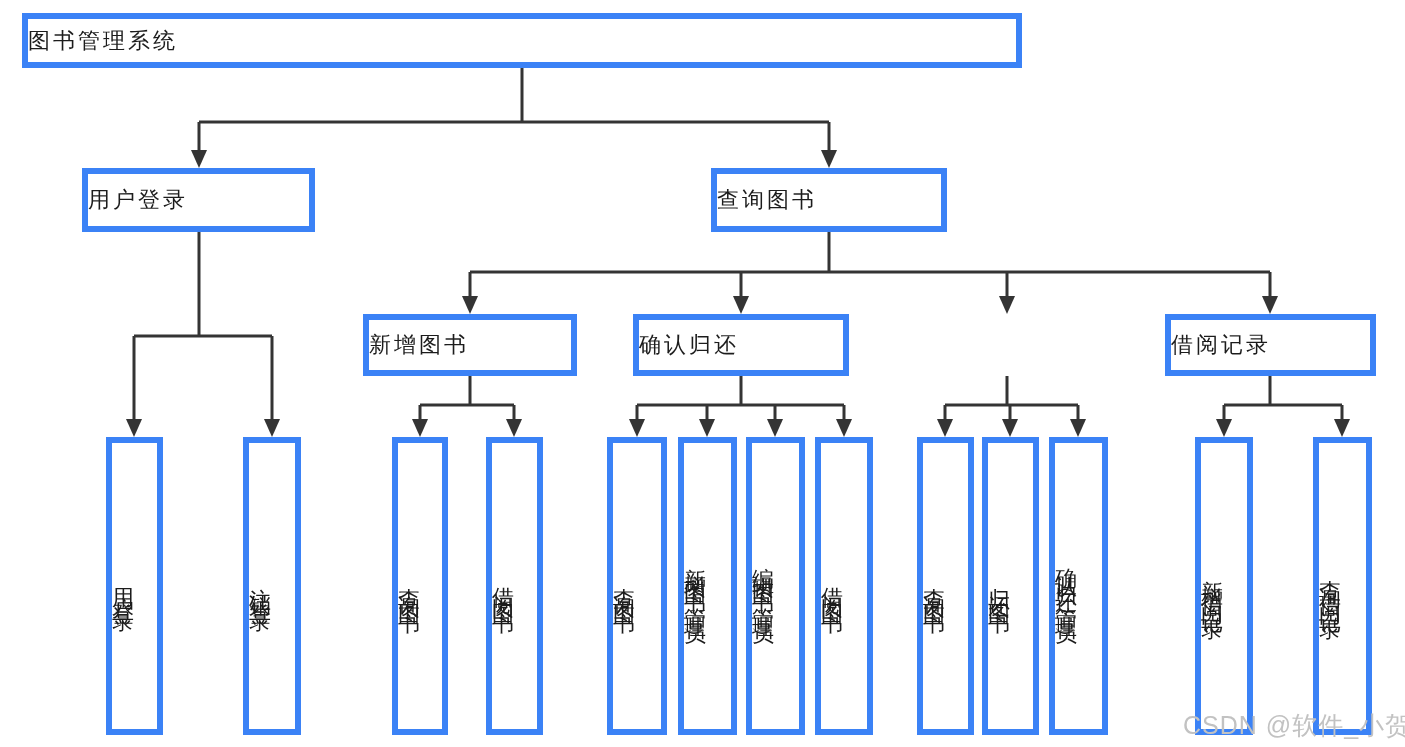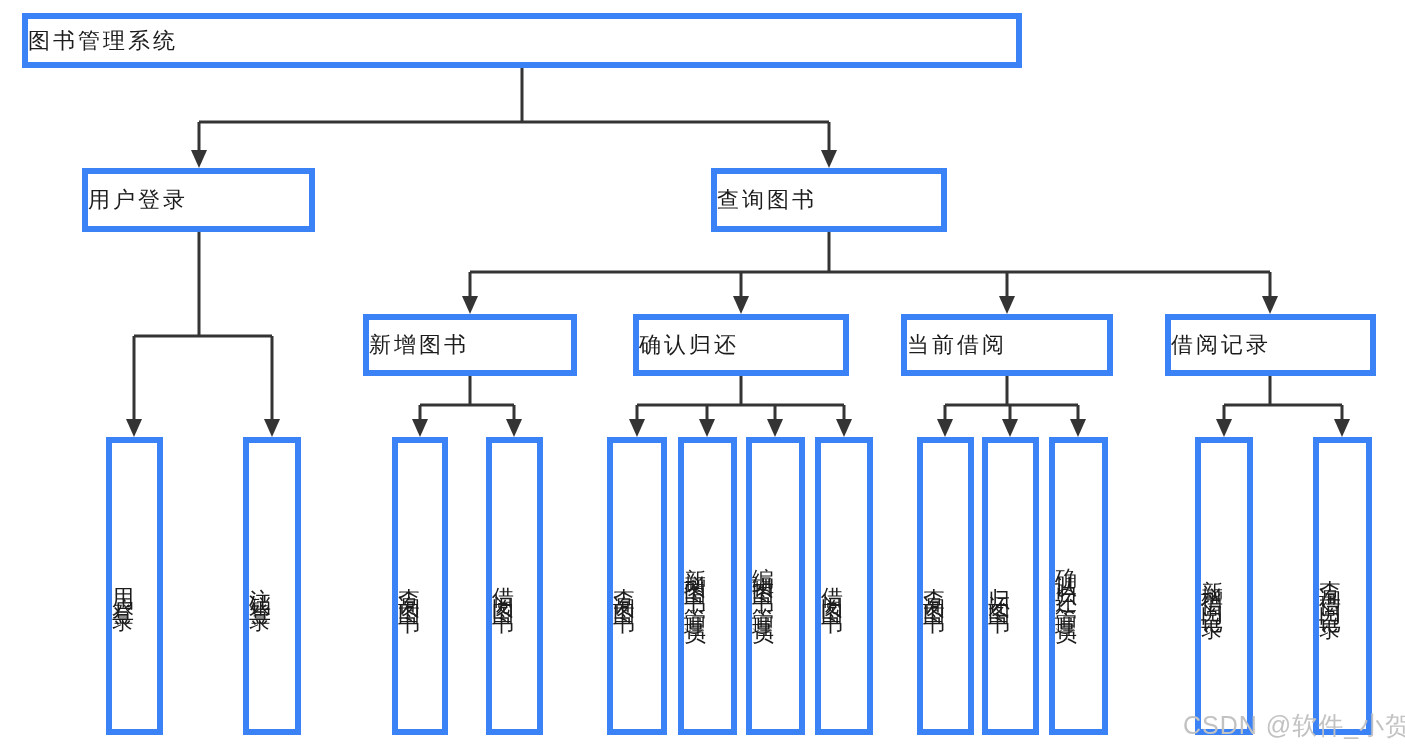--- a/index.html
+++ b/index.html
@@ -101,23 +101,20 @@
   <div class="node h" style="left:711px;top:168px;width:236px;height:64px">
     <span>查询图书</span>
   </div>
 
   <div class="node h" style="left:363px;top:314px;width:214px;height:62px">
     <span>新增图书</span>
   </div>
   <div class="node h" style="left:633px;top:314px;width:216px;height:62px">
     <span>确认归还</span>
   </div>
-  <div class="node h" style="left:901px;top:314px;width:212px;height:62px">
-    <span>当前借阅</span>
-  </div>
   <div class="node h" style="left:1165px;top:314px;width:211px;height:62px">
     <span>借阅记录</span>
   </div>
 
   <div class="node v" style="left:106px;top:437px;width:57px;height:298px">
     <span>用户登录</span>
   </div>
   <div class="node v" style="left:243px;top:437px;width:58px;height:298px">
     <span>注销登录</span>
   </div>

